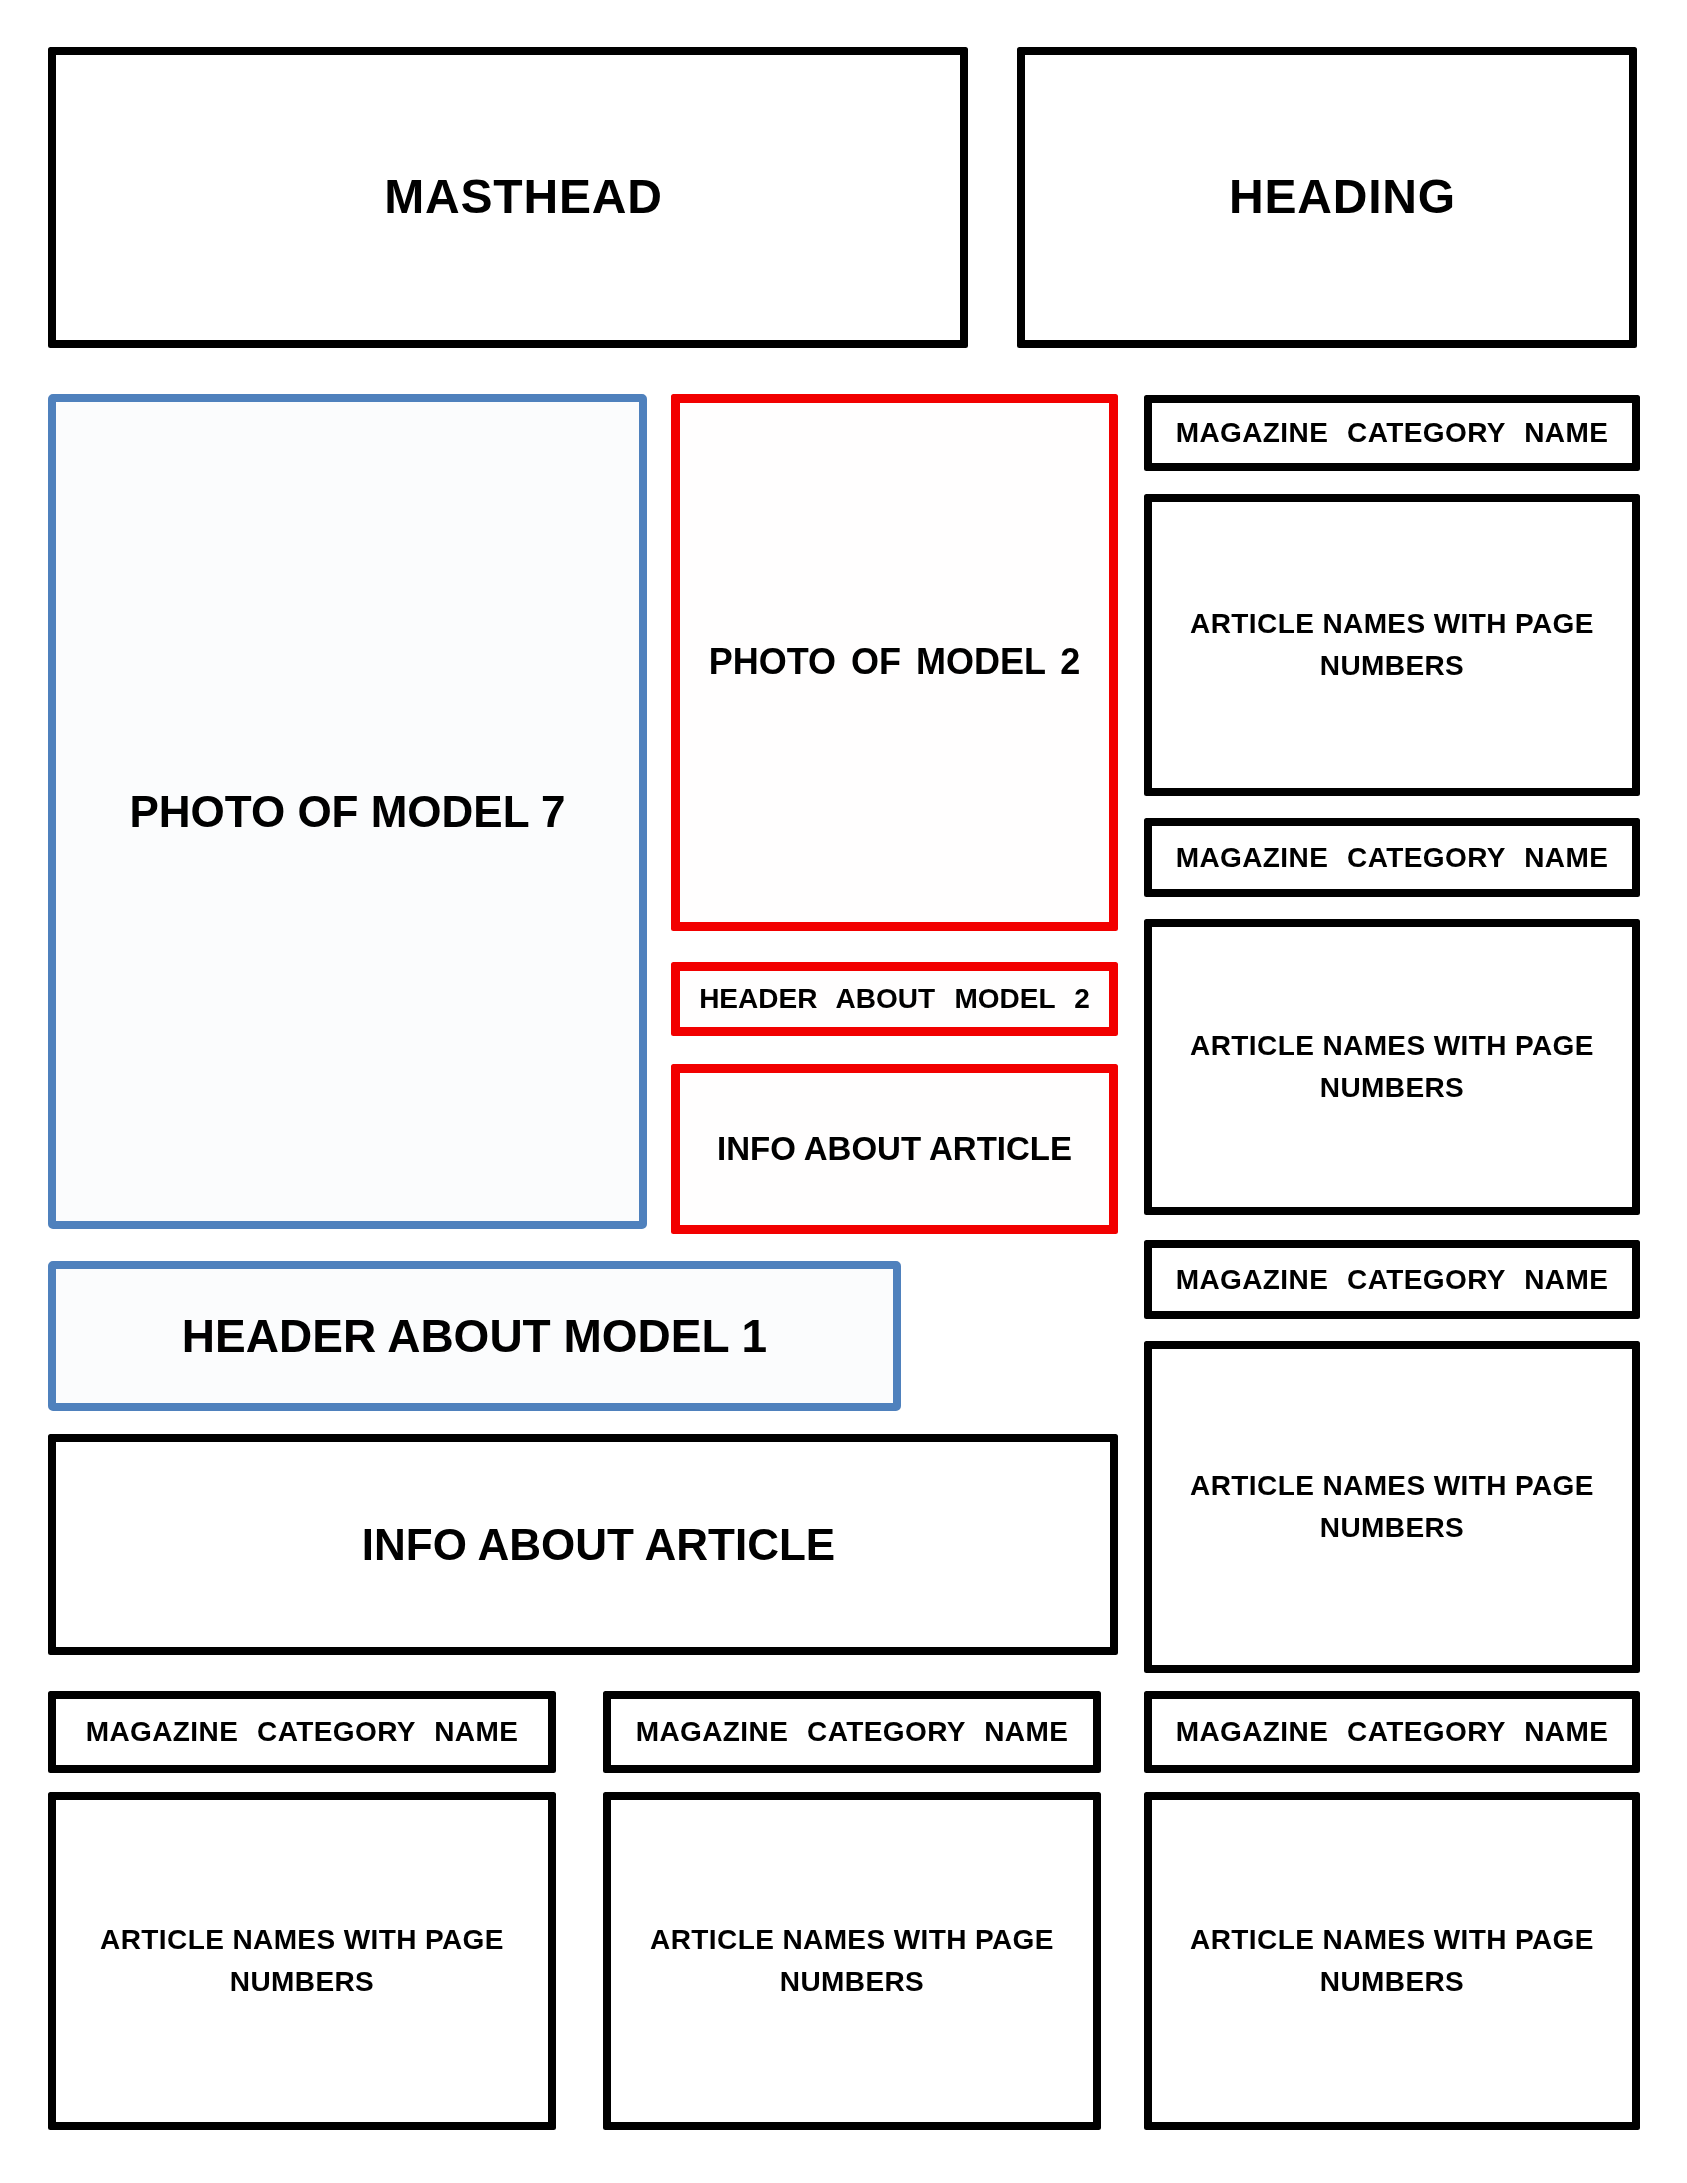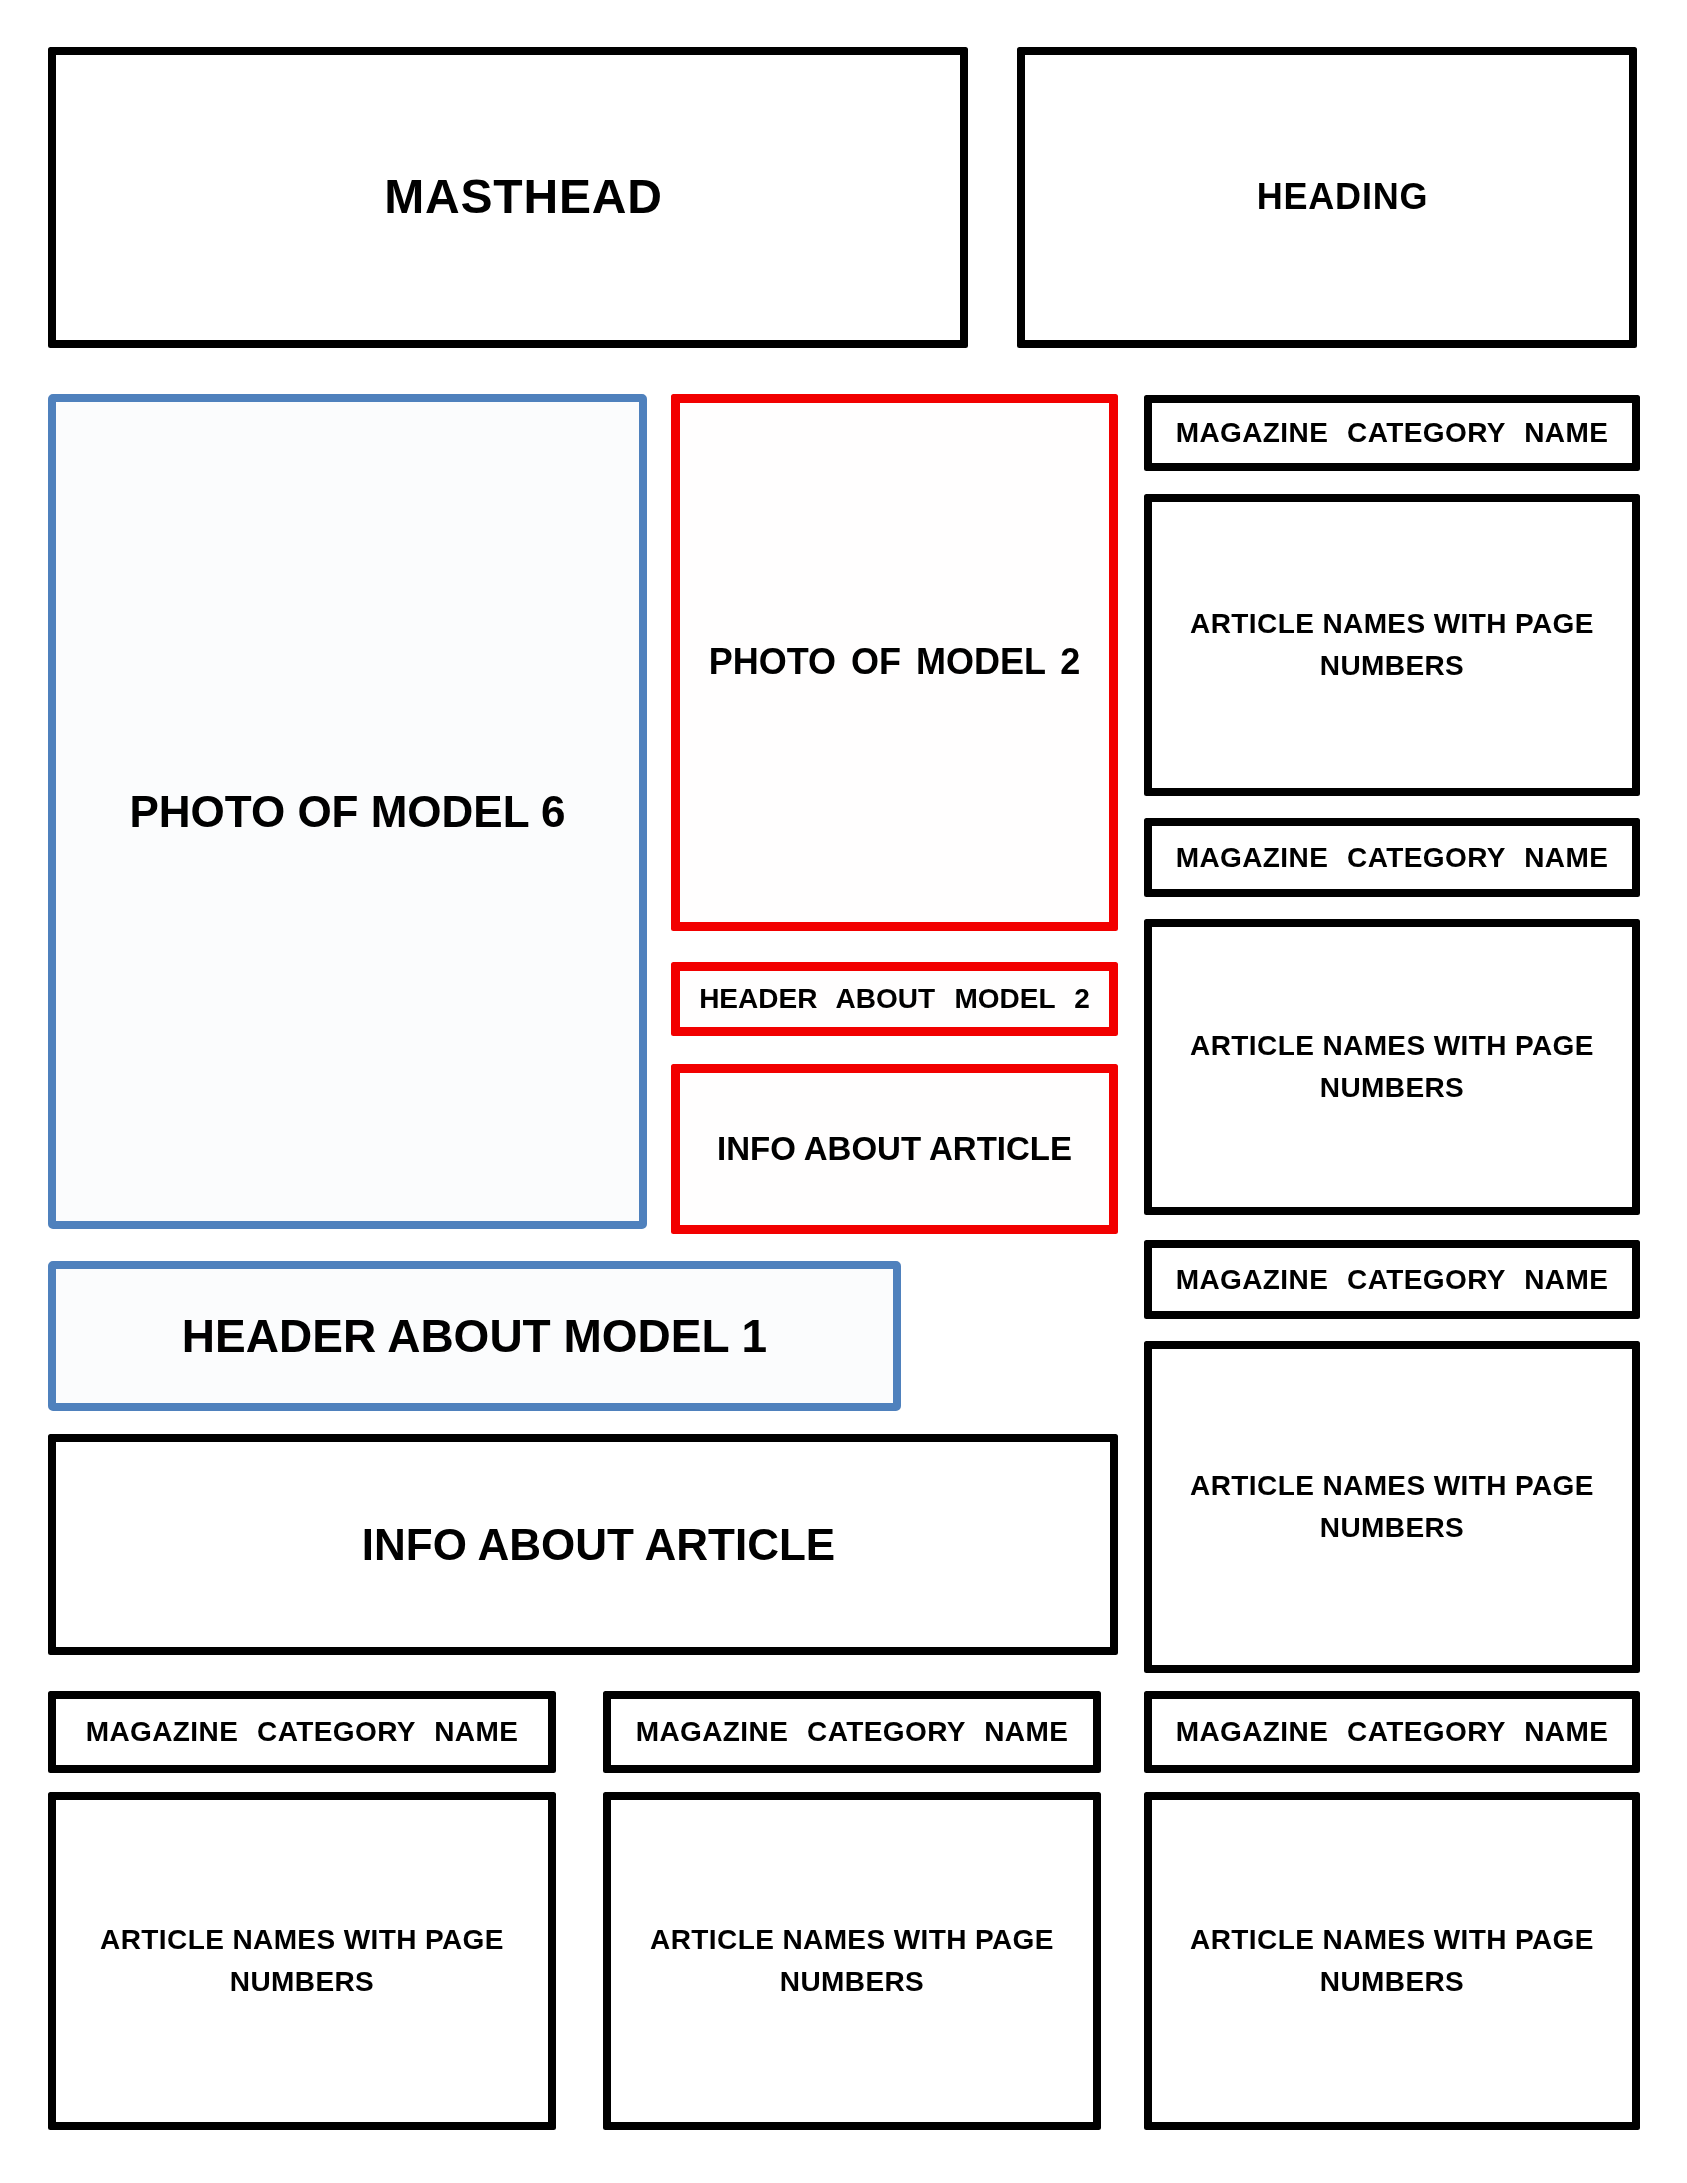--- a/index.html
+++ b/index.html
@@ -25,21 +25,21 @@
     justify-content: center;
     text-align: center;
     line-height: 1.35;
   }
   .b-black { border: 8.2px solid #000000; border-radius: 2.5px; padding-left: 31px; }
   .b-blue  { border: 8.2px solid #4f81bd; border-radius: 5px; background: #fbfcfd; }
   .b-red   { border: 9px solid #f20000; border-radius: 2.5px; background: #fffefe; text-align: right; }
 
   
   #masthead { left: 48px;  top: 47px; width: 920px; height: 301px; font-size: 48px; letter-spacing: 0.8px; }
-  #heading  { left: 1017px; top: 47px; width: 620px;  height: 301px; font-size: 36px; letter-spacing: 0.8px; }
+  #heading  { left: 1017px; top: 47px; width: 620px;  height: 301px; font-size: 48px; letter-spacing: 0.8px; }
 
   
   #photo-model-1 { left: 48px;  top: 394px;  width: 599px;  height: 835px; font-size: 44px; }
   #photo-model-2 { left: 671px; top: 394px;  width: 447px;  height: 537px;  font-size: 36px; word-spacing: 5px; }
   #header-model-2 { left: 671px; top: 962px; width: 447px; height: 74px;  font-size: 28px; word-spacing: 11.5px; }
   #info-article-red { left: 671px; top: 1064px; width: 447px; height: 170px; font-size: 33px; }
   #header-model-1 { left: 48px; top: 1261px; width: 853px; height: 150px; font-size: 46px; }
   #info-article-main { left: 48px; top: 1434px; width: 1070px; height: 221px; font-size: 44px; }
 
   
@@ -73,21 +73,21 @@
 </style>
 </head>
 <body>
 
 <div id="canvas">
 
   <div class="box b-black" id="masthead">MASTHEAD</div>
 
   <div class="box b-black" id="heading">HEADING</div>
 
-  <div class="box b-blue" id="photo-model-1">PHOTO OF MODEL 6</div>
+  <div class="box b-blue" id="photo-model-1">PHOTO OF MODEL 7</div>
 
   <div class="box b-red" id="photo-model-2">PHOTO OF MODEL 2</div>
 
   <div class="box b-red" id="header-model-2">HEADER ABOUT MODEL 2</div>
 
   <div class="box b-red" id="info-article-red">INFO ABOUT ARTICLE</div>
 
   <div class="box b-blue" id="header-model-1">HEADER ABOUT MODEL 1</div>
 
   <div class="box b-black" id="info-article-main">INFO ABOUT ARTICLE</div>

